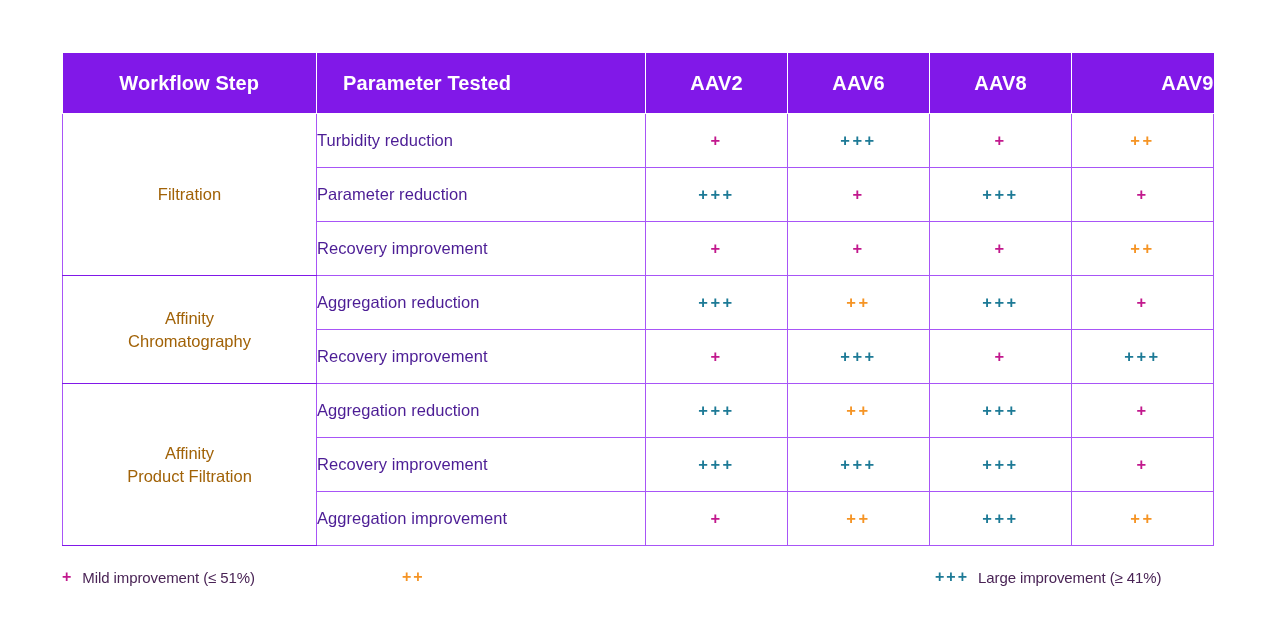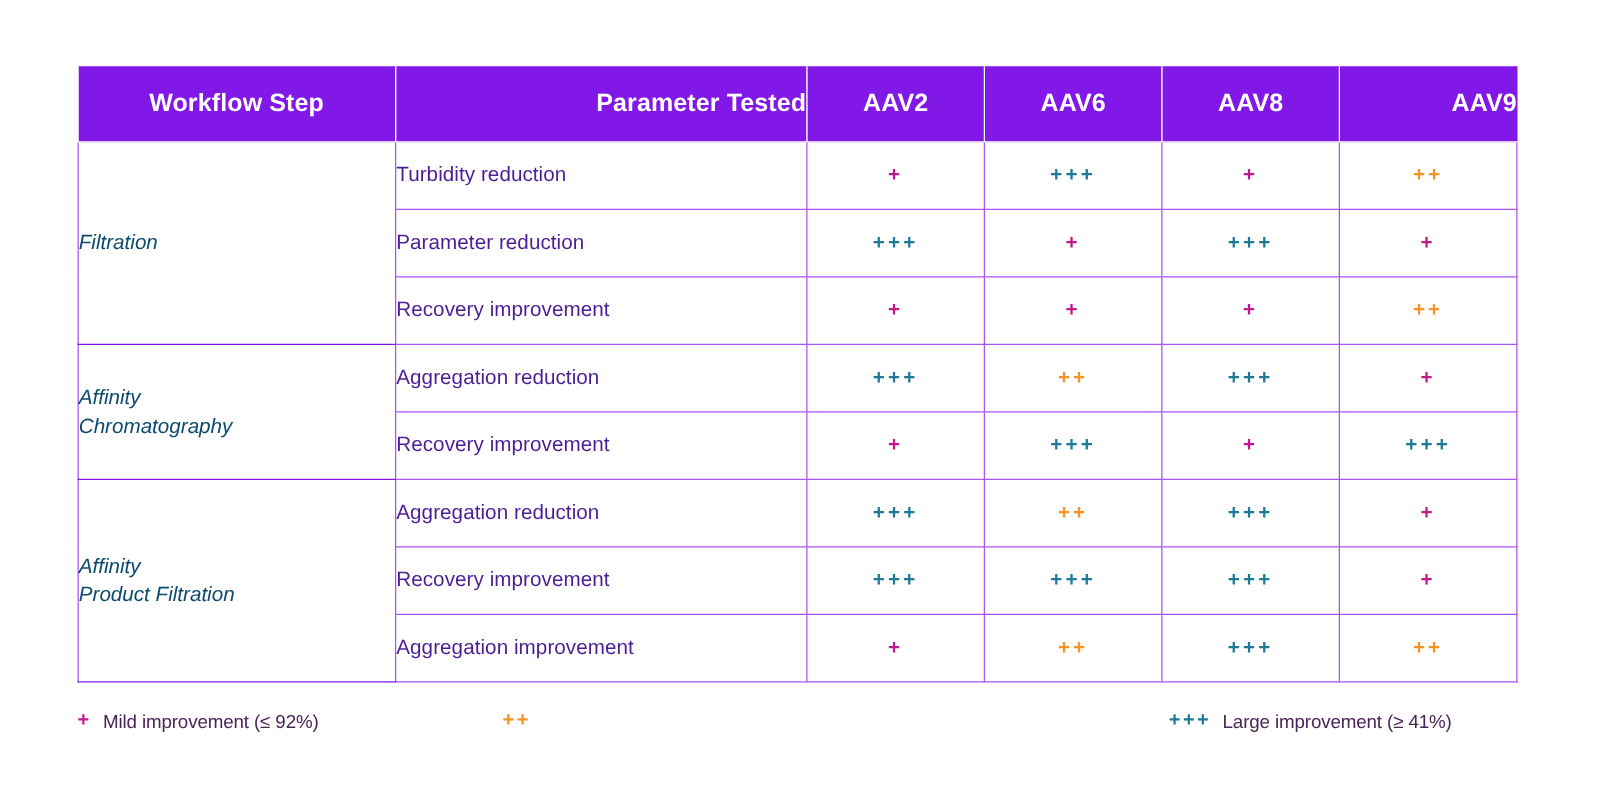--- a/index.html
+++ b/index.html
@@ -53,21 +53,21 @@
     padding: 0;
     border: 1px solid #ffffff;
     border-top: none;
     vertical-align: middle;
   }
   table.matrix thead th.h-step {
     text-align: center;
     border-left: none;
   }
   table.matrix thead th.h-param {
-    text-align: right;
+    text-align: left;
     padding-left: 26px;
   }
   table.matrix thead th.h-aav {
     text-align: center;
   }
   table.matrix thead th.h-aav.last {
     border-right: none;
     text-align: right;
   }
 
@@ -76,27 +76,26 @@
     border: 1px solid #A855F7;
     font-size: 16.5px;
     height: 53px;
     padding: 0;
     vertical-align: middle;
     background: #ffffff;
   }
 
   td.step-cell {
     background: #F0EAF2;
-    text-align: left;
+    text-align: center;
     font-size: 16.5px;
     line-height: 1.35;
-    color: #0c4a6e;
+    color: #a16207;
     border-left: 1px solid #A855F7;
     border-right: 1px solid #8B2FE0;
-    font-style: italic;
   }
   td.step-cell.grp-top    { border-top: 1px solid #8118E8; }
   td.step-cell.grp-bottom { border-bottom: 1px solid #8118E8; }
 
   td.param-cell {
     text-align: left;
     padding-left: 26px;
     color: #4c1d95;
     letter-spacing: 0.05px;
   }
@@ -235,21 +234,21 @@
             <td class="mark-cell mark-large">+++</td>
             <td class="mark-cell mark-moderate">++</td>
           </tr>
         </tbody>
     </table>
   </div>
 
   <div class="legend" id="legend">
       <div class="legend-item" id="legend-0">
         <span class="lg-mark mark-mild">+</span>
-        <span class="lg-label">Mild improvement (≤ 92%)</span>
+        <span class="lg-label">Mild improvement (≤ 51%)</span>
       </div>
       <div class="legend-item" id="legend-1">
         <span class="lg-mark mark-moderate">++</span>
       </div>
       <div class="legend-item" id="legend-2">
         <span class="lg-mark mark-large">+++</span>
         <span class="lg-label">Large improvement (≥ 41%)</span>
       </div>
     </div>
 

